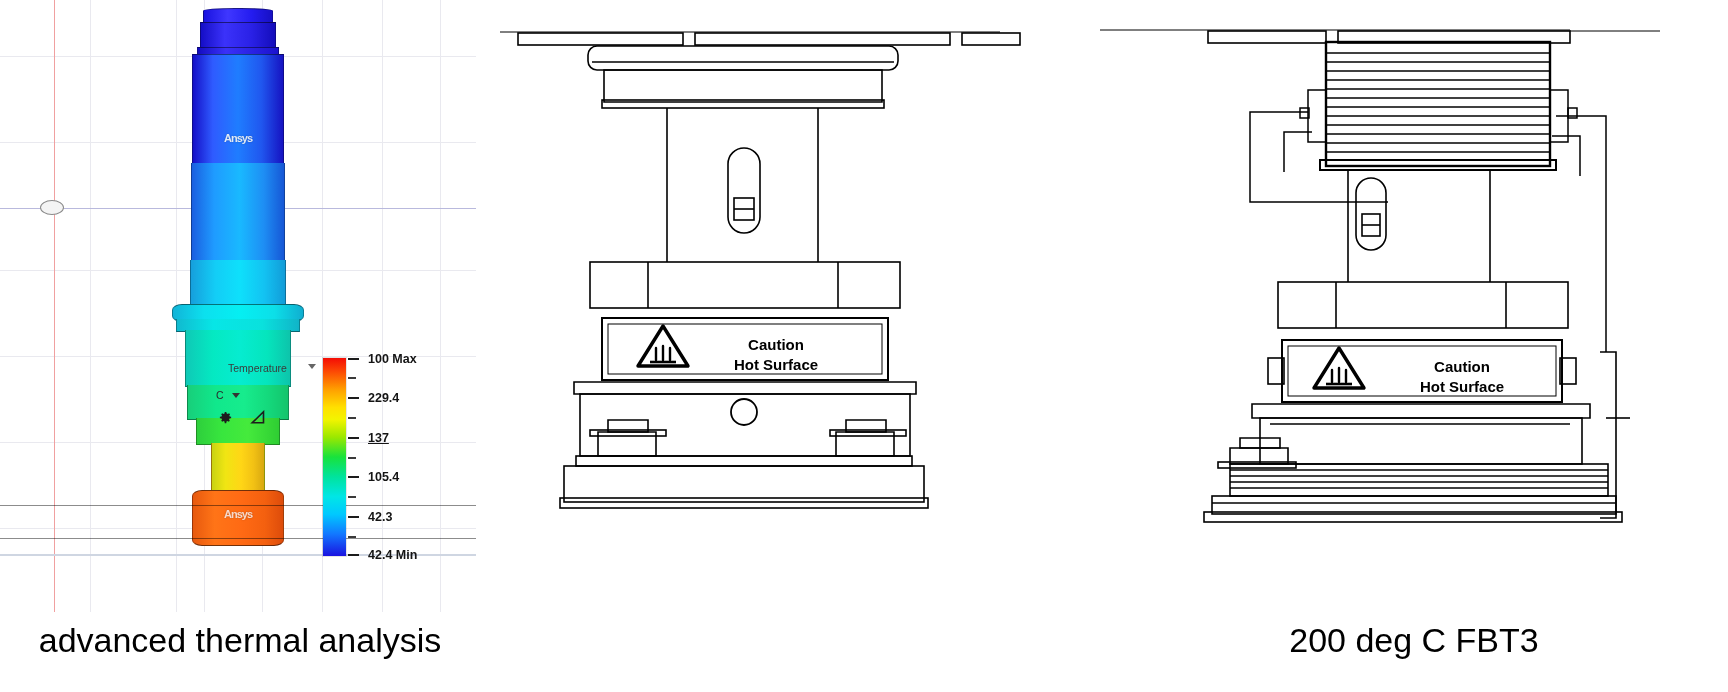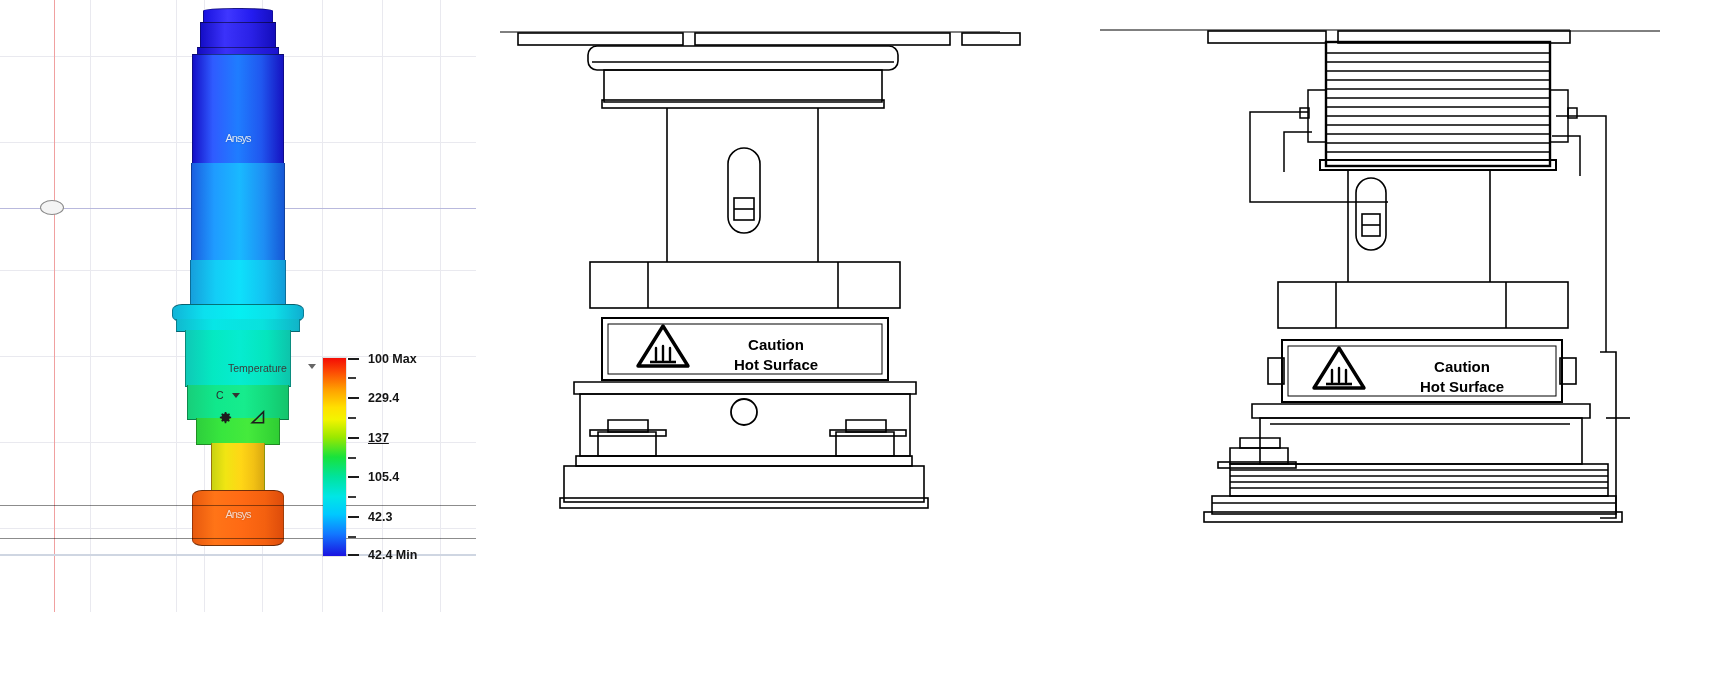--- a/index.html
+++ b/index.html
@@ -31,21 +31,21 @@
   .vp-bottom{position:absolute;left:0;right:0;bottom:56px;height:2px;background:#cfd6e2;}
 
   
   .seg{position:absolute;left:50%;transform:translateX(-50%);
        border-left:1px solid rgba(0,0,0,.30);border-right:1px solid rgba(0,0,0,.30);}
   .seg.cap{border-top:1px solid rgba(0,0,0,.45);border-radius:46%/16% 16% 0 0;}
   .seg.flange{border-radius:10px/6px;}
   .seg-line{position:absolute;left:0;right:0;height:1px;background:rgba(0,0,0,.45);}
 
   .model-label{position:absolute;left:50%;transform:translateX(-50%);
-     font-size:11px;font-weight:normal;color:#dfe9f5;letter-spacing:-1px;
+     font-size:11px;font-weight:bold;color:#dfe9f5;letter-spacing:-1px;
      text-shadow:0 0 2px rgba(0,0,0,.25);white-space:nowrap;}
   .model-label.dark{color:#f7d9cb;}
 
   
   .legend{position:absolute;left:216px;top:358px;width:208px;height:198px;}
   .lg-select{position:absolute;left:12px;top:4px;width:92px;height:15px;
              font-size:10.5px;color:#3b3b3b;}
   .lg-caret{position:absolute;left:92px;top:6px;width:0;height:0;
             border-left:4px solid transparent;border-right:4px solid transparent;
             border-top:5px solid #666;}
@@ -343,14 +343,16 @@
           <path d="M500 352 h16 v166 h-16"></path>
           <path d="M506 418 h24"></path>
         </g>
 
         <text x="362" y="372" font-family="Liberation Sans, sans-serif" font-size="15" font-weight="bold" text-anchor="middle" fill="#000">Caution</text>
         <text x="362" y="392" font-family="Liberation Sans, sans-serif" font-size="15" font-weight="bold" text-anchor="middle" fill="#000">Hot Surface</text>
       </svg>
     </div>
   </div>
 
+  <div class="caption cap-a">advanced thermal analysis</div>
+  <div class="caption cap-c">200 deg C FBT3</div>
 
 </div>
 
 </body></html>

